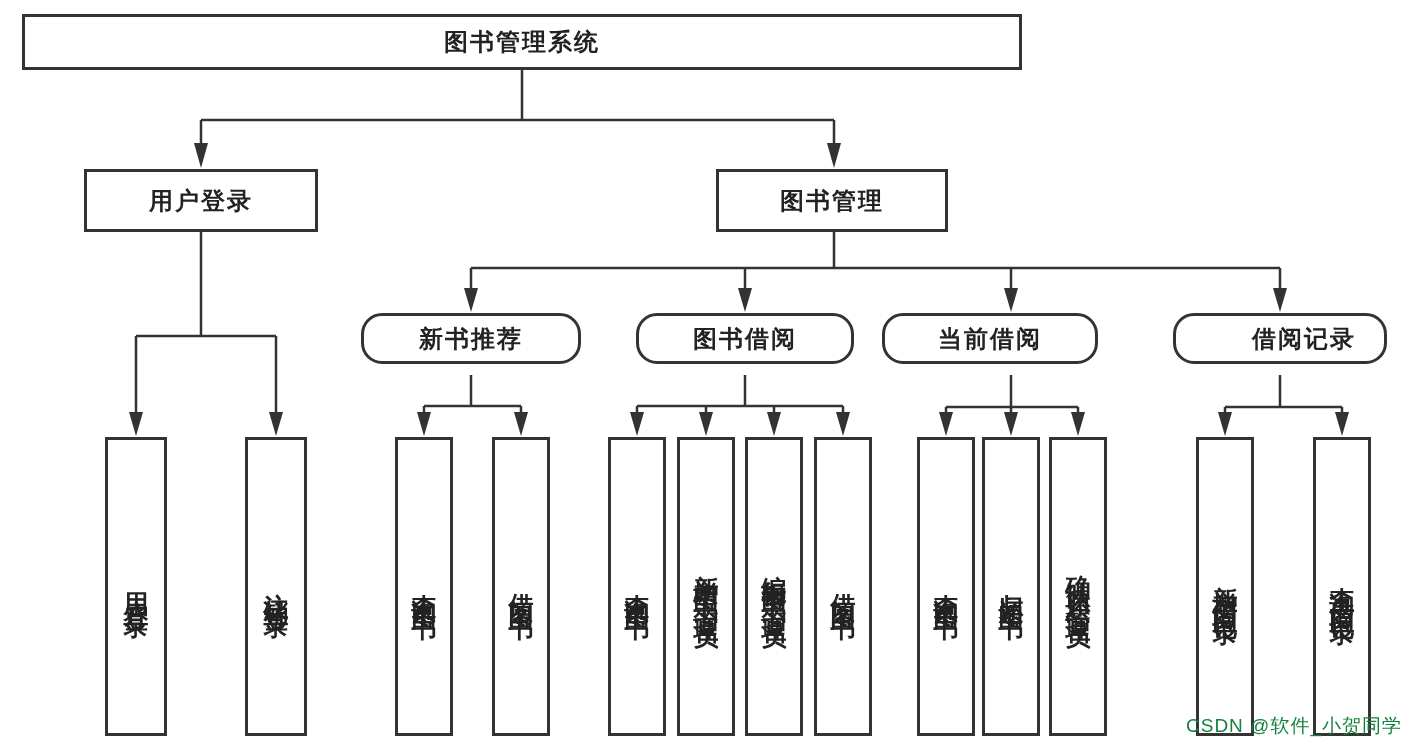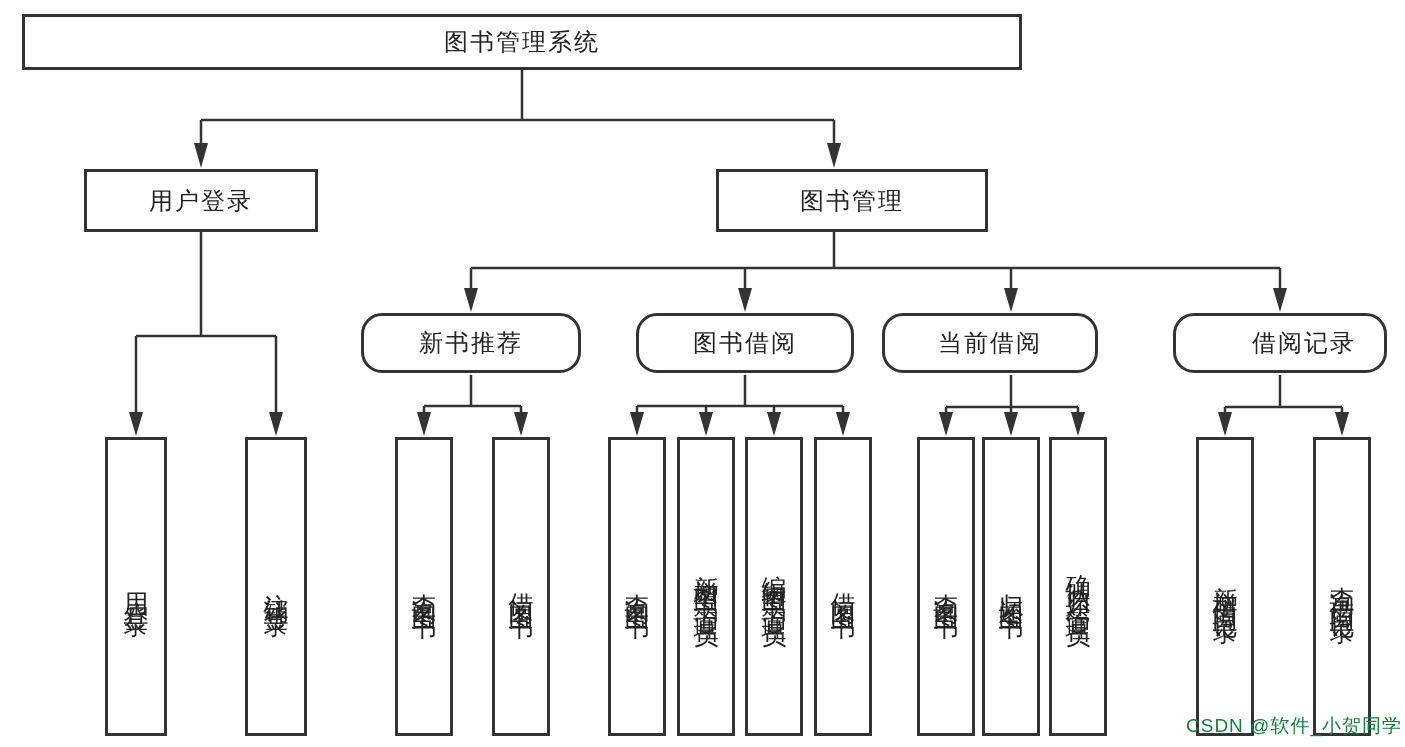--- a/index.html
+++ b/index.html
@@ -23,40 +23,41 @@
   }
   .node {
     position: absolute;
     box-sizing: border-box;
     border: 3px solid #333333;
     background: #ffffff;
     display: flex;
     align-items: center;
     justify-content: center;
     color: #222222;
+    font-weight: bold;
   }
   .node.h span {
     font-size: 24px;
     letter-spacing: 2px;
     white-space: nowrap;
   }
   .node.v span {
     writing-mode: vertical-rl;
     text-orientation: mixed;
     font-size: 25px;
     letter-spacing: 7px;
     line-height: 1;
   }
   
   .n-root   { left: 22px;  top: 14px;  width: 1000px; height: 56px; }
   
   .n-login  { left: 84px;  top: 169px; width: 234px; height: 63px; }
-  .n-mgmt   { left: 716px; top: 169px; width: 272px; height: 63px; }
+  .n-mgmt   { left: 716px; top: 169px; width: 232px; height: 63px; }
   
-  .n-l3     { top: 313px; height: 60px; border-radius: 21px; }
+  .n-l3     { top: 313px; height: 51px; border-radius: 21px; }
   .n-newbook { left: 361px;  width: 220px; }
   .n-borrow  { left: 636px;  width: 218px; }
   .n-current { left: 882px;  width: 216px; }
   .n-records { left: 1173px; width: 214px; padding-left: 48px; }
   
   .leaf { top: 437px; height: 299px; width: 58px; }
   .n-a1 { left: 105px; width: 62px; }
   .n-a2 { left: 245px; width: 62px; }
   .n-b1 { left: 395px; }
   .n-b2 { left: 492px; }

